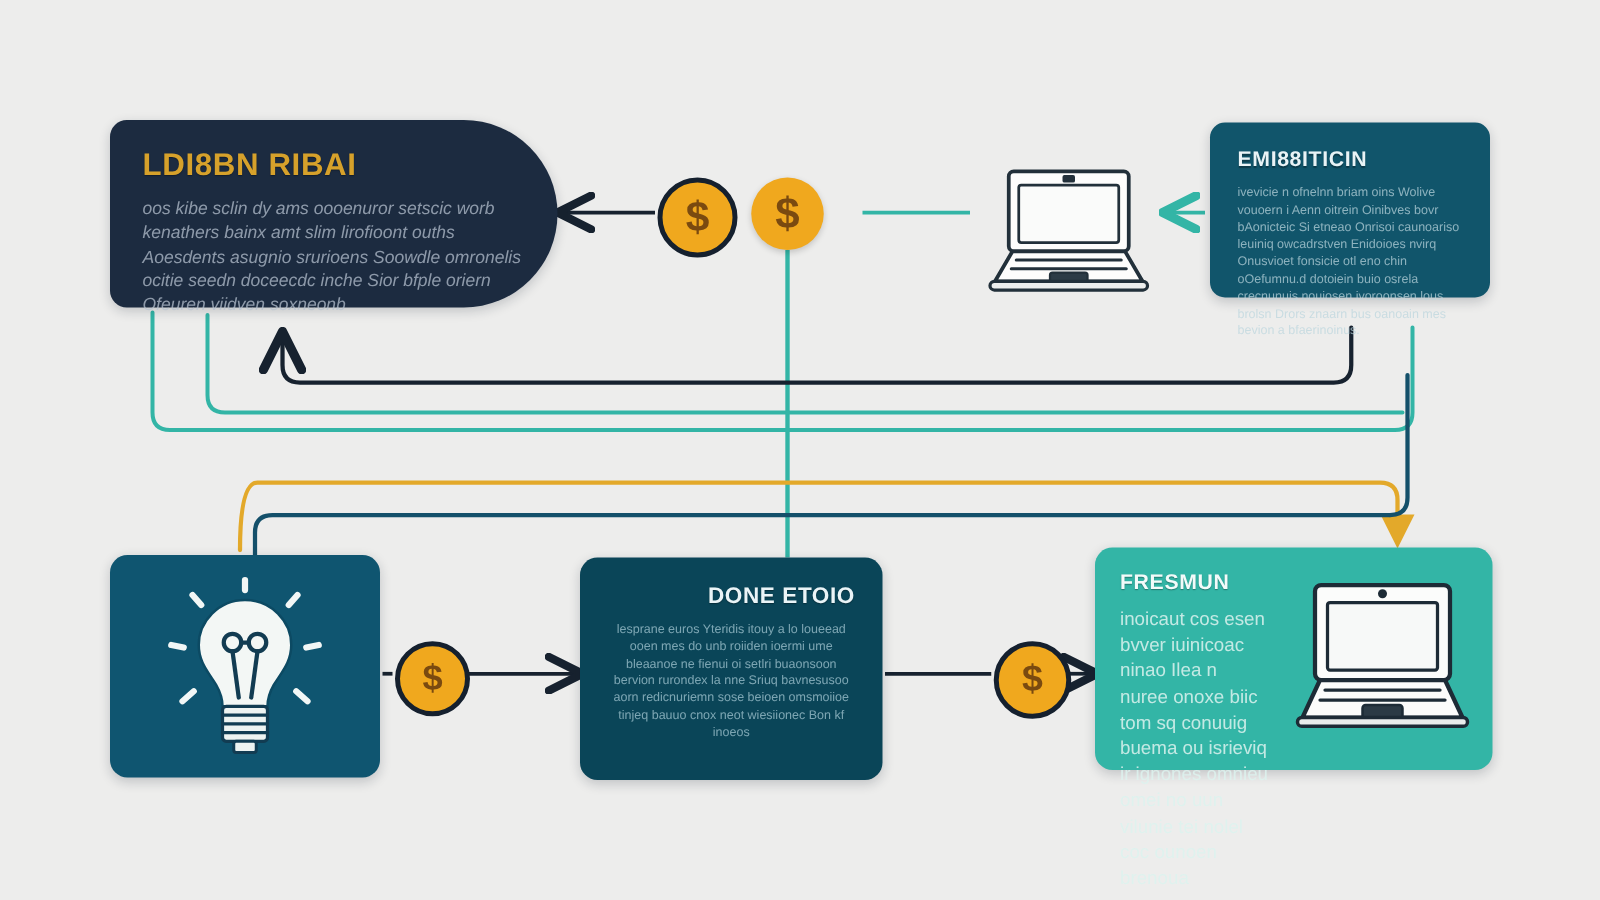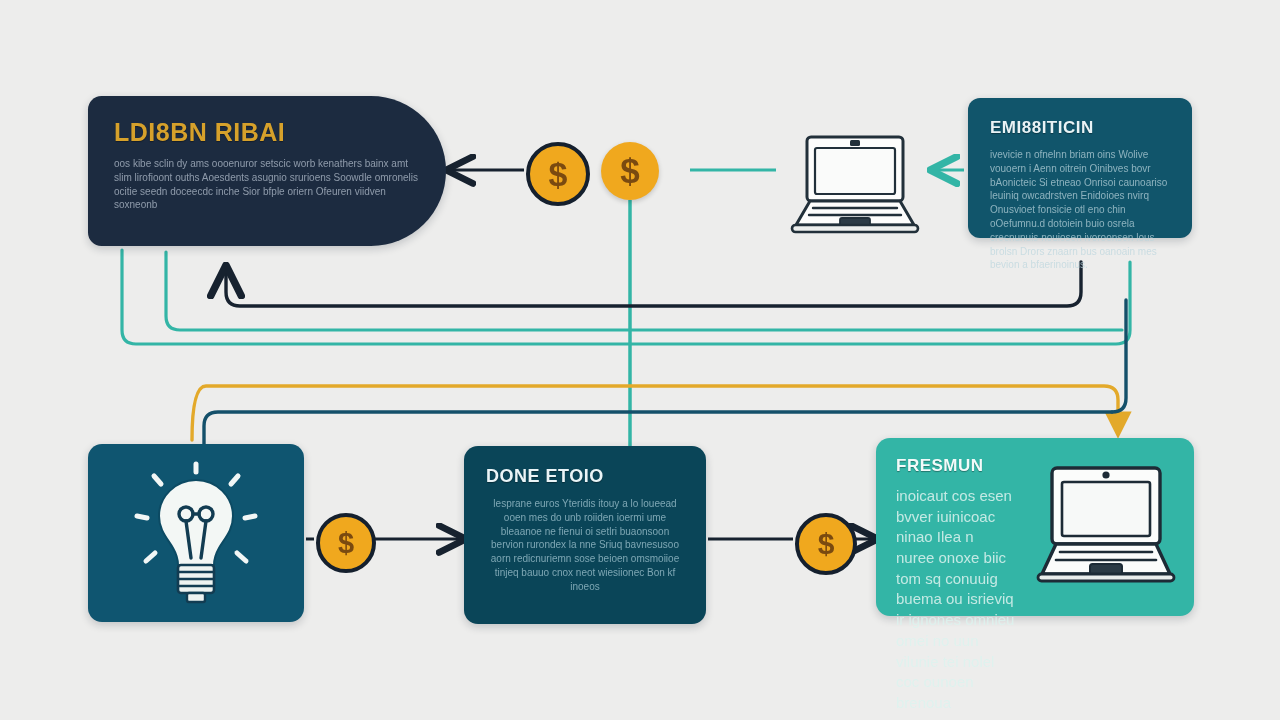--- a/index.html
+++ b/index.html
@@ -33,21 +33,21 @@
   }
 
   
   #node-revenue{
     left:88px;top:96px;width:358px;height:150px;
     background:#1c2b40;
     border-radius:14px 78px 78px 14px;
     padding:22px 26px;
   }
   #node-revenue .node-title{color:#d6a12b;font-size:25px;}
-  #node-revenue .node-body{color:#b9c4d2;font-size:10px;}
+  #node-revenue .node-body{color:#b9c4d2;font-size:14px;font-style:italic;}
 
   #node-investment{
     left:968px;top:98px;width:224px;height:140px;
     background:#11556b;
     border-radius:12px;
     padding:20px 22px;
   }
   #node-investment .node-title{color:#e9f3f6;font-size:17px;}
   #node-investment .node-body{color:#bcd6de;font-size:10px;}
 
@@ -57,21 +57,21 @@
     border-radius:14px;
     display:flex;align-items:center;justify-content:center;
   }
 
   #node-product{
     left:464px;top:446px;width:242px;height:178px;
     background:#0a4558;
     border-radius:14px;
     padding:20px 22px;
   }
-  #node-product .node-title{color:#eaf4f7;font-size:18px;}
+  #node-product .node-title{color:#eaf4f7;font-size:18px;text-align:right;}
   #node-product .node-body{color:#a9cbd6;font-size:10px;text-align:center;}
 
   #node-freemium{
     left:876px;top:438px;width:318px;height:178px;
     background:#33b5a6;
     border-radius:14px;
     padding:18px 20px;
     display:flex;
   }
   #node-freemium .txtcol{width:120px;flex:none;}

